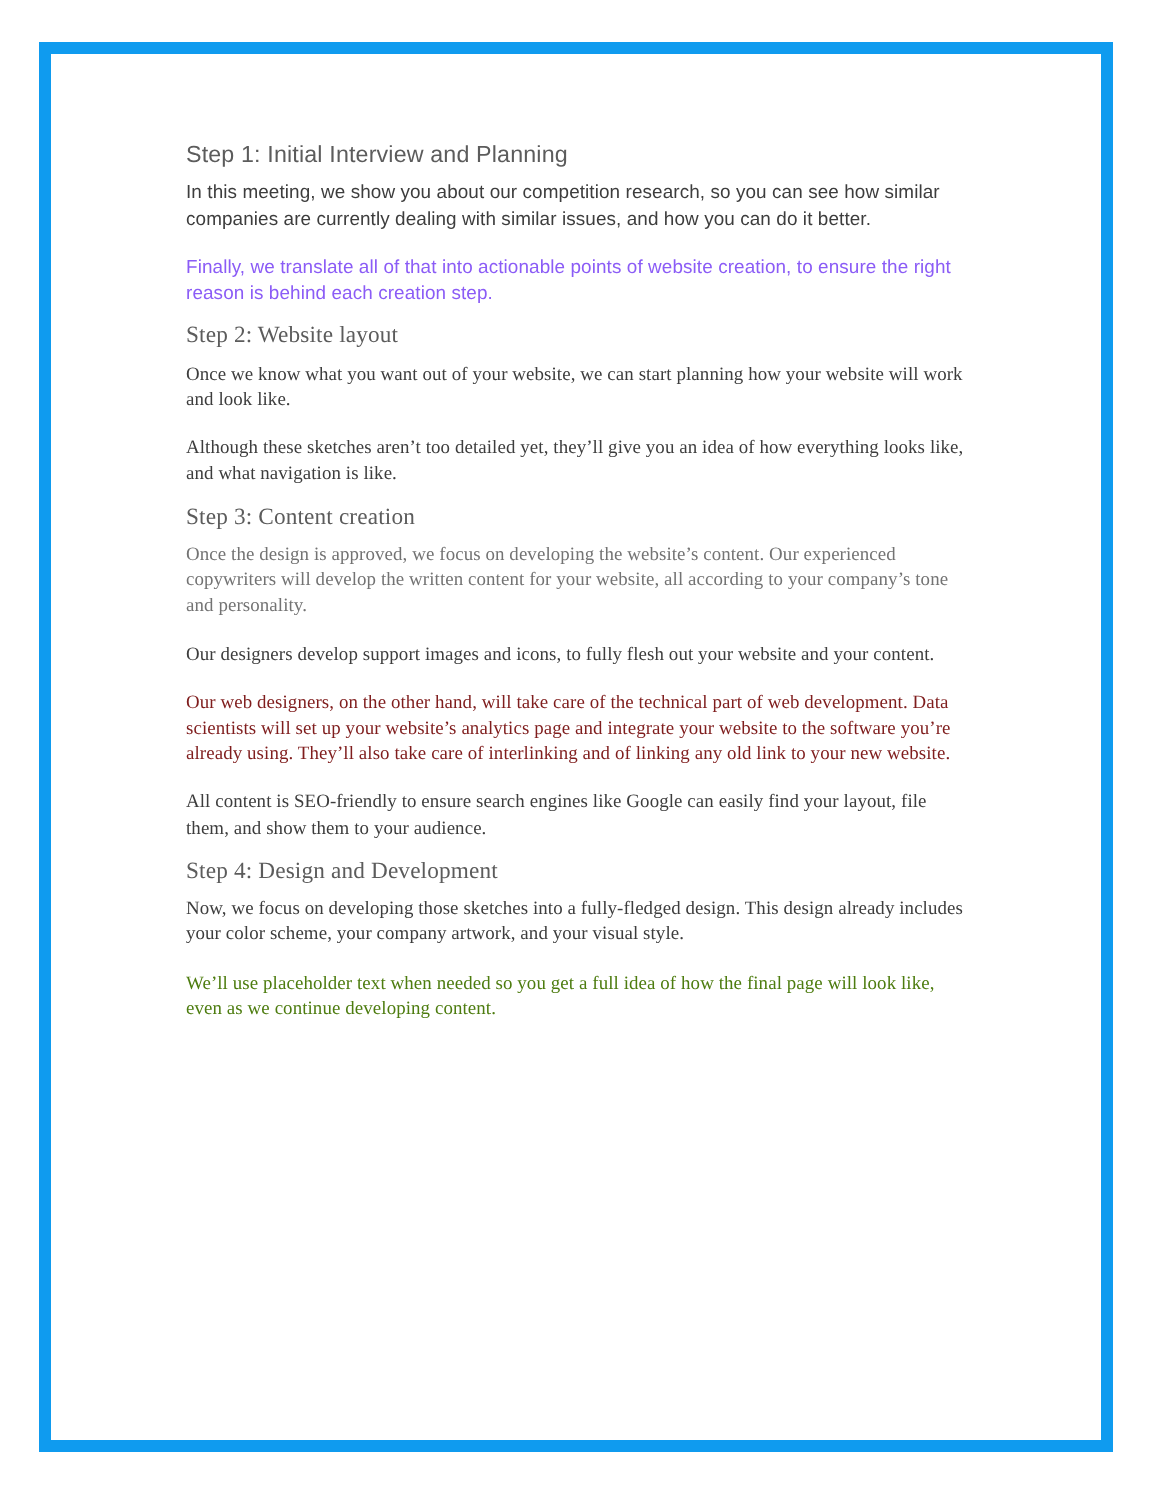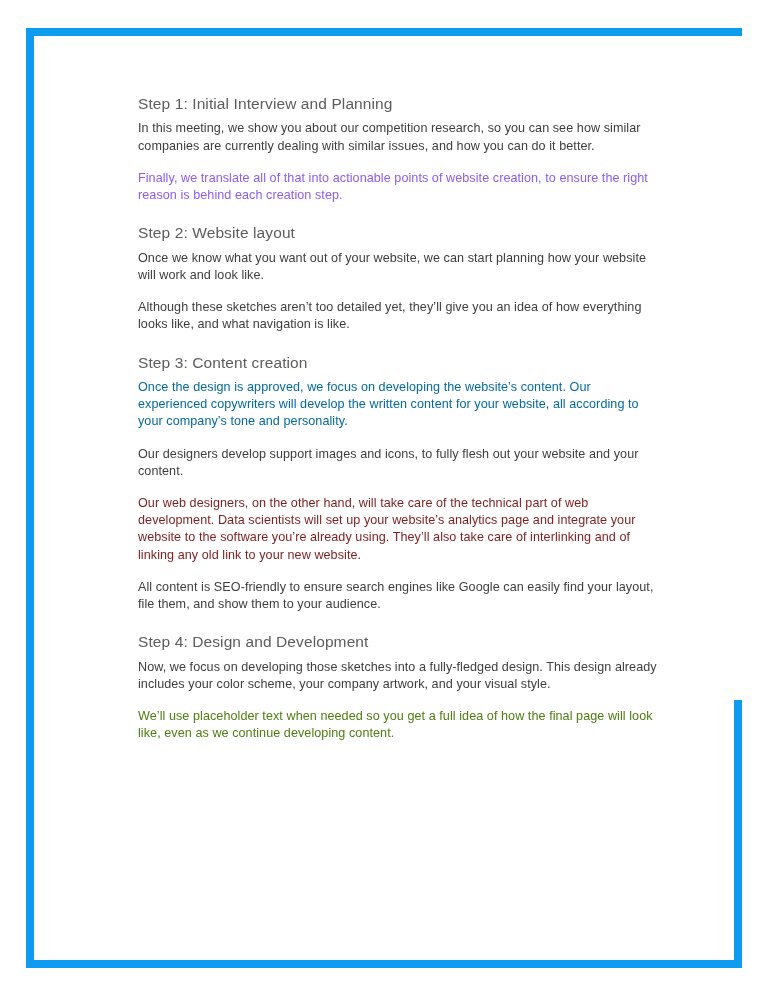--- a/index.html
+++ b/index.html
@@ -31,21 +31,21 @@
     width: 716px;
     height: 940px;
     border: 8px solid #0f9bef;
     box-sizing: border-box;
     background: #ffffff;
   }
 
   
   .page-canvas {
     position: absolute;
-    left: 48px;
+    left: 34px;
     top: 36px;
     width: 700px;
     height: 664px;
     background: #ffffff;
     box-sizing: border-box;
   }
 
   .doc-body {
     position: absolute;
     left: 90px;
@@ -81,21 +81,22 @@
 
   .para:last-child {
     margin-bottom: 0;
   }
 
   .section-body .para:last-child {
     margin-bottom: 0;
   }
 
   .section + .section {
-    margin-top: 19px;
+    margin-top: 10px;
+    font-family: Liberation Serif, serif;
   }
 </style>
 </head>
 <body>
 
 <div class="page">
   <div class="page-frame" style="border-color: rgb(15, 155, 239);"></div>
   <div class="page-canvas">
     <div class="doc-body">
 
@@ -111,21 +112,21 @@
         <h2 class="section-heading" style="color: rgb(92, 92, 92);">Step 2: Website layout</h2>
         <div class="section-body">
           <p class="para" style="color: rgb(61, 61, 61);">Once we know what you want out of your website, we can start planning how your website will work and look like.</p>
           <p class="para" style="color: rgb(61, 61, 61);">Although these sketches aren’t too detailed yet, they’ll give you an idea of how everything looks like, and what navigation is like.</p>
         </div>
       </div>
 
       <div class="section">
         <h2 class="section-heading" style="color: rgb(92, 92, 92);">Step 3: Content creation</h2>
         <div class="section-body">
-          <p class="para" style="color: #0369a1;">Once the design is approved, we focus on developing the website’s content. Our experienced copywriters will develop the written content for your website, all according to your company’s tone and personality.</p>
+          <p class="para" style="color: #737373;">Once the design is approved, we focus on developing the website’s content. Our experienced copywriters will develop the written content for your website, all according to your company’s tone and personality.</p>
           <p class="para" style="color: rgb(61, 61, 61);">Our designers develop support images and icons, to fully flesh out your website and your content.</p>
           <p class="para" style="color: #7f1d1d;">Our web designers, on the other hand, will take care of the technical part of web development. Data scientists will set up your website’s analytics page and integrate your website to the software you’re already using. They’ll also take care of interlinking and of linking any old link to your new website.</p>
           <p class="para" style="color: rgb(61, 61, 61);">All content is SEO-friendly to ensure search engines like Google can easily find your layout, file them, and show them to your audience.</p>
         </div>
       </div>
 
       <div class="section">
         <h2 class="section-heading" style="color: rgb(92, 92, 92);">Step 4: Design and Development</h2>
         <div class="section-body">
           <p class="para" style="color: rgb(61, 61, 61);">Now, we focus on developing those sketches into a fully-fledged design. This design already includes your color scheme, your company artwork, and your visual style.</p>

